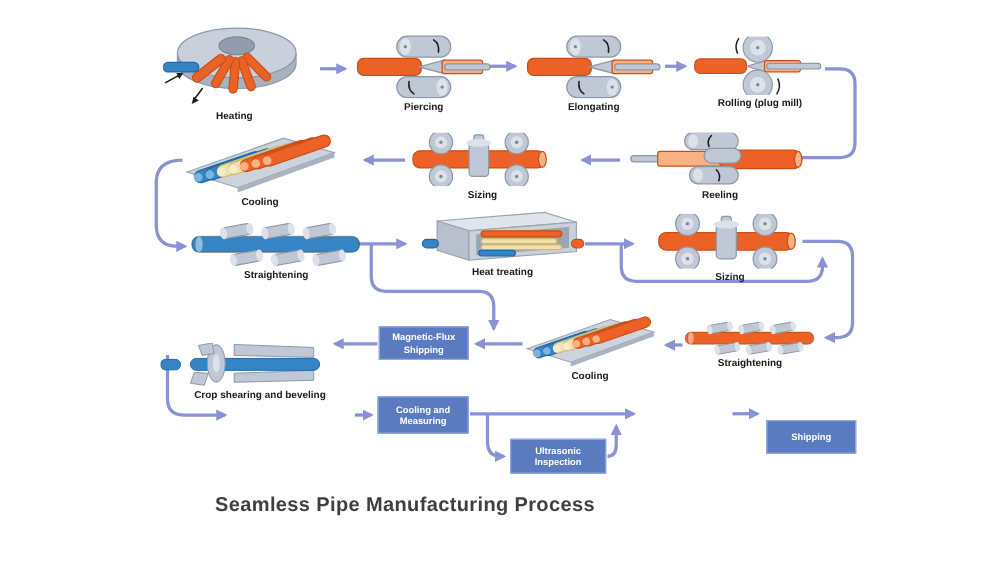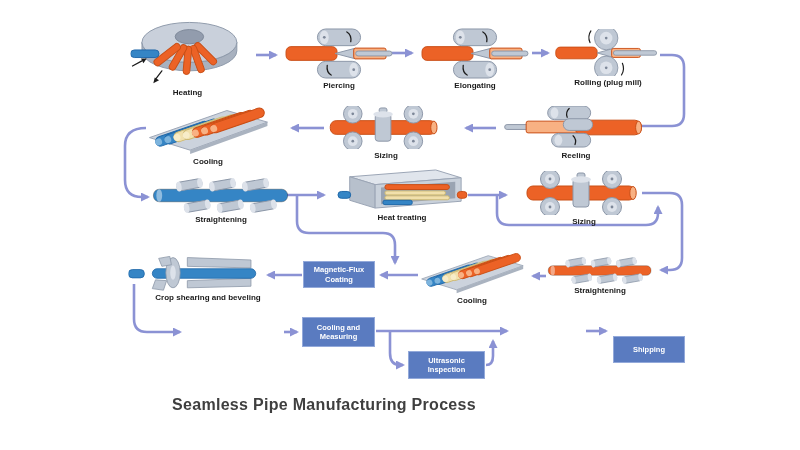--- a/index.html
+++ b/index.html
@@ -331,29 +331,29 @@
     <div class="slabel">Straightening</div>
   </div>
 
   <div class="step" style="left:420px;top:244px;width:104px">
     <svg viewBox="0 0 125 60" width="104" height="50">
         <use href="#sym-cooling"></use>
       </svg>
     <div class="slabel">Cooling</div>
   </div>
 
-  <div class="step" style="left:128px;top:256px;width:160px">
+  <div class="step" style="left:128px;top:274px;width:160px">
     <svg viewBox="0 0 200 44" width="160" height="35">
         <use href="#sym-crop-shearing"></use>
       </svg>
     <div class="slabel">Crop shearing and beveling</div>
   </div>
 
   <div class="pbox" style="left:303px;top:261px;width:72px;height:27px">Magnetic-Flux
-Coating</div>
+Shipping</div>
   <div class="pbox" style="left:302px;top:317px;width:73px;height:30px">Cooling and
 Measuring</div>
   <div class="pbox" style="left:408px;top:351px;width:77px;height:28px">Ultrasonic
 Inspection</div>
   <div class="pbox" style="left:613px;top:336px;width:72px;height:27px">Shipping</div>
 
   <div id="title">Seamless Pipe Manufacturing Process</div>
 </div>
 
 </body></html>

